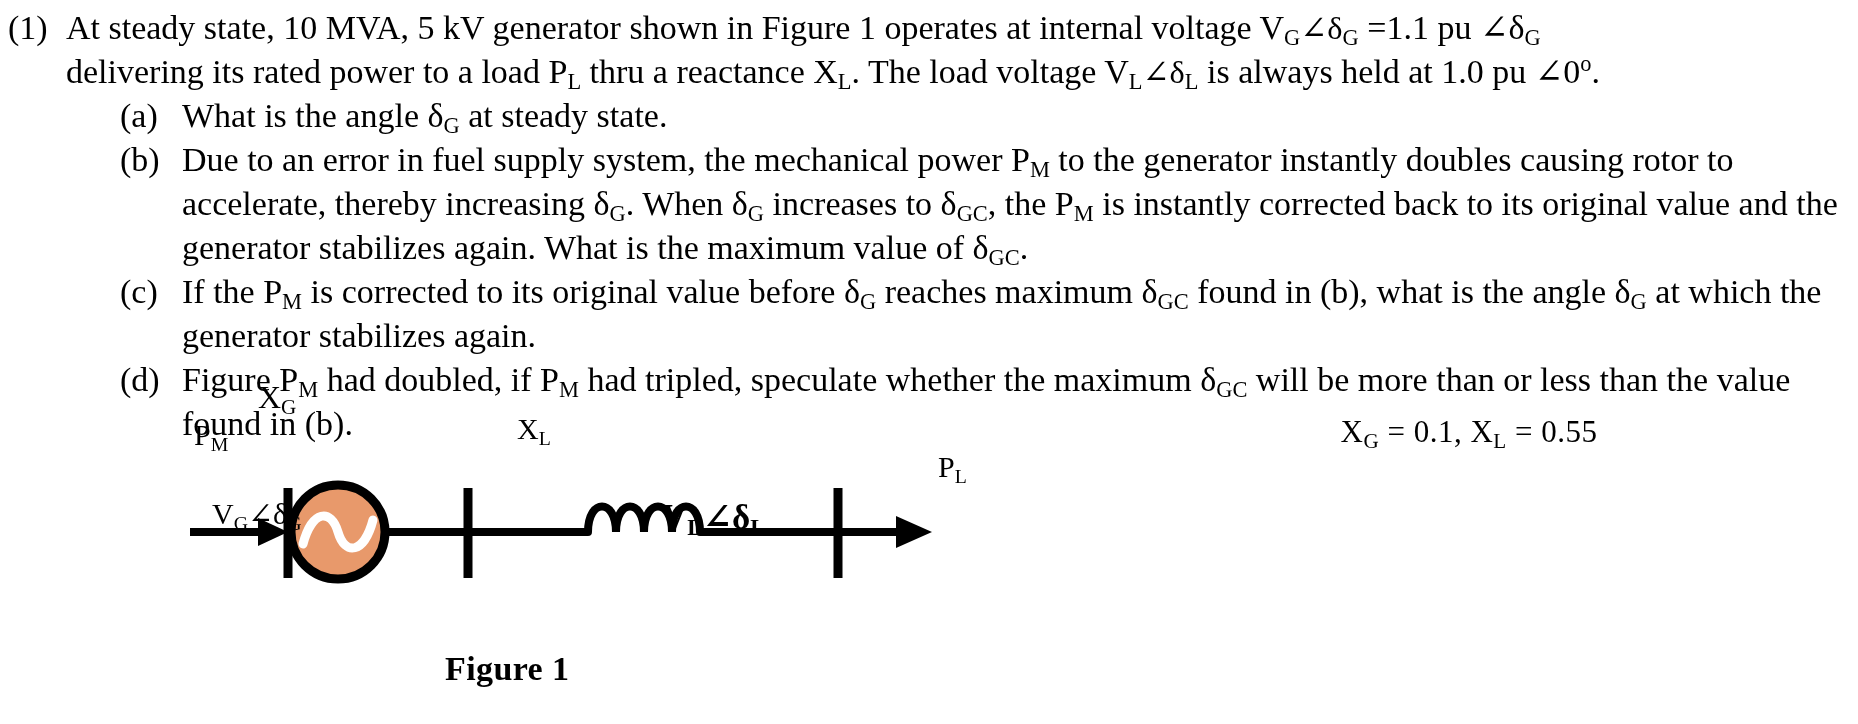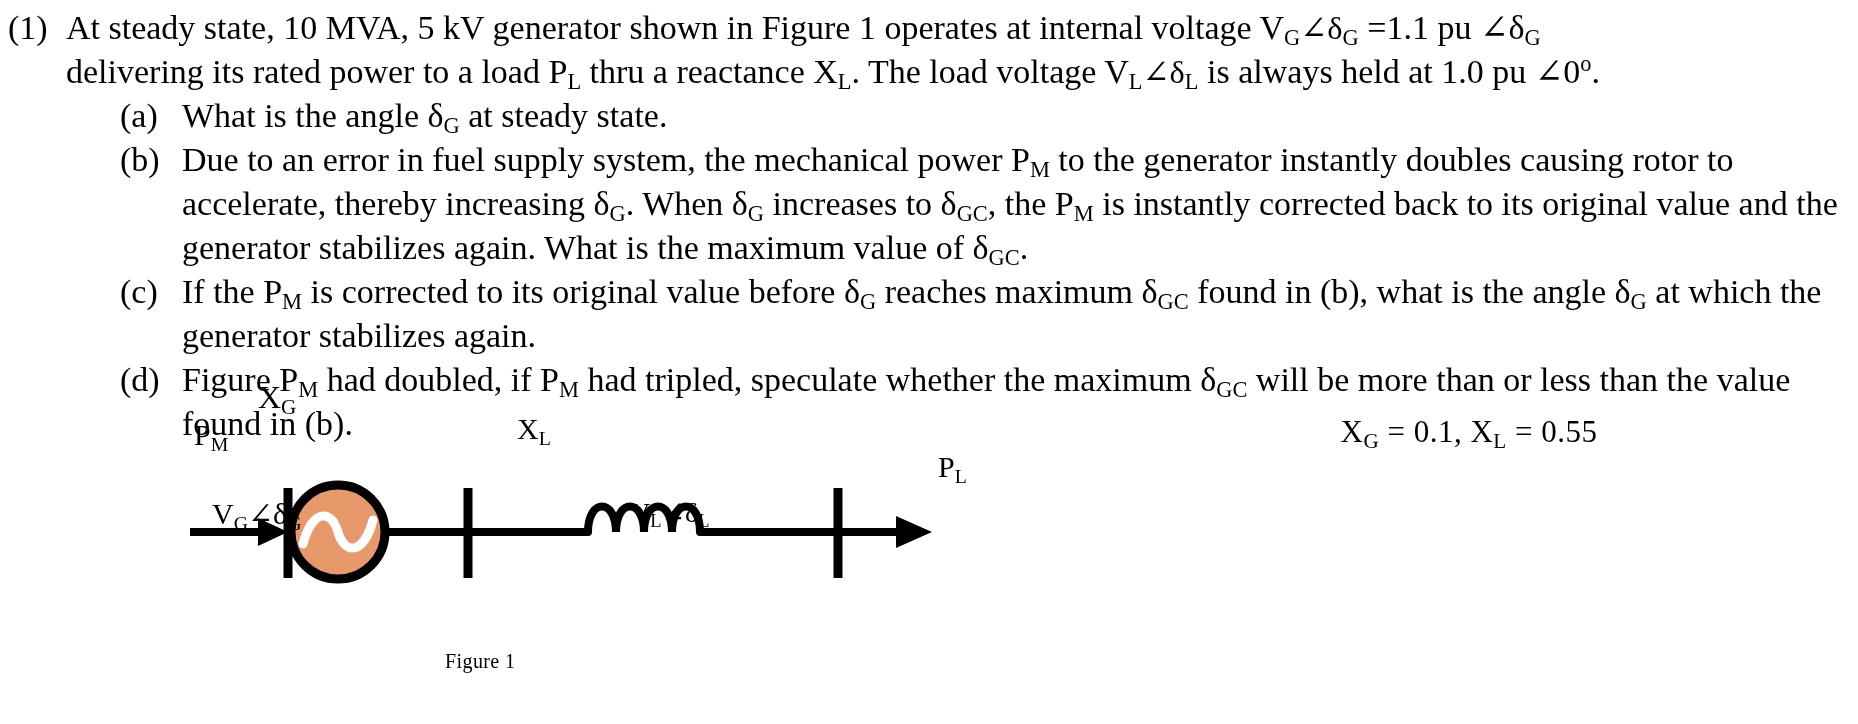--- a/index.html
+++ b/index.html
@@ -64,22 +64,22 @@
   }
   .circuit {
     position: absolute;
     left: 0;
     top: 0;
   }
   .fig-caption {
     position: absolute;
     left: 445px;
     top: 258px;
-    font-size: 20px;
-    font-weight: normal;
+    font-size: 34px;
+    font-weight: bold;
     letter-spacing: 0.4px;
   }
 
   
   .note-panel {
     position: absolute;
     left: 1080px;
     top: 414px;
     width: 778px;
     text-align: center;
@@ -174,21 +174,21 @@
   </svg>
 
   <div style="position:absolute; left:194px; top:26px; font-size:30px;"><span>P</span><sub>M</sub></div>
 
   <div style="position:absolute; left:258px; top:-13px; font-size:32px;"><span>X</span><sub>G</sub></div>
 
   <div style="position:absolute; left:192px; top:104px; font-size:30px;margin-left:20px;"><span>V</span><sub>G</sub><span>∠δ</span><sub>G</sub></div>
 
   <div style="position:absolute; left:517px; top:-13px; font-size:30px;margin-top:33px;"><span>X</span><sub>L</sub></div>
 
-  <div style="position:absolute; left:630px; top:104px; font-size:28px;"><span>V</span><sub>L</sub><span>∠δ</span><sub>L</sub></div>
+  <div style="position:absolute; left:662px; top:104px; font-size:35px;font-weight:bold;"><span>V</span><sub>L</sub><span>∠δ</span><sub>L</sub></div>
 
   <div style="position:absolute; left:938px; top:58px; font-size:30px;"><span>P</span><sub>L</sub></div>
 
   <div class="fig-caption">Figure 1</div>
 </div>
 
 <div class="note-panel">
   <div class="note-values">
     <span>X</span><span class="vsub">G</span><span> = 0.1, </span><span>X</span><span class="vsub">L</span><span> = 0.55</span>
   </div>

